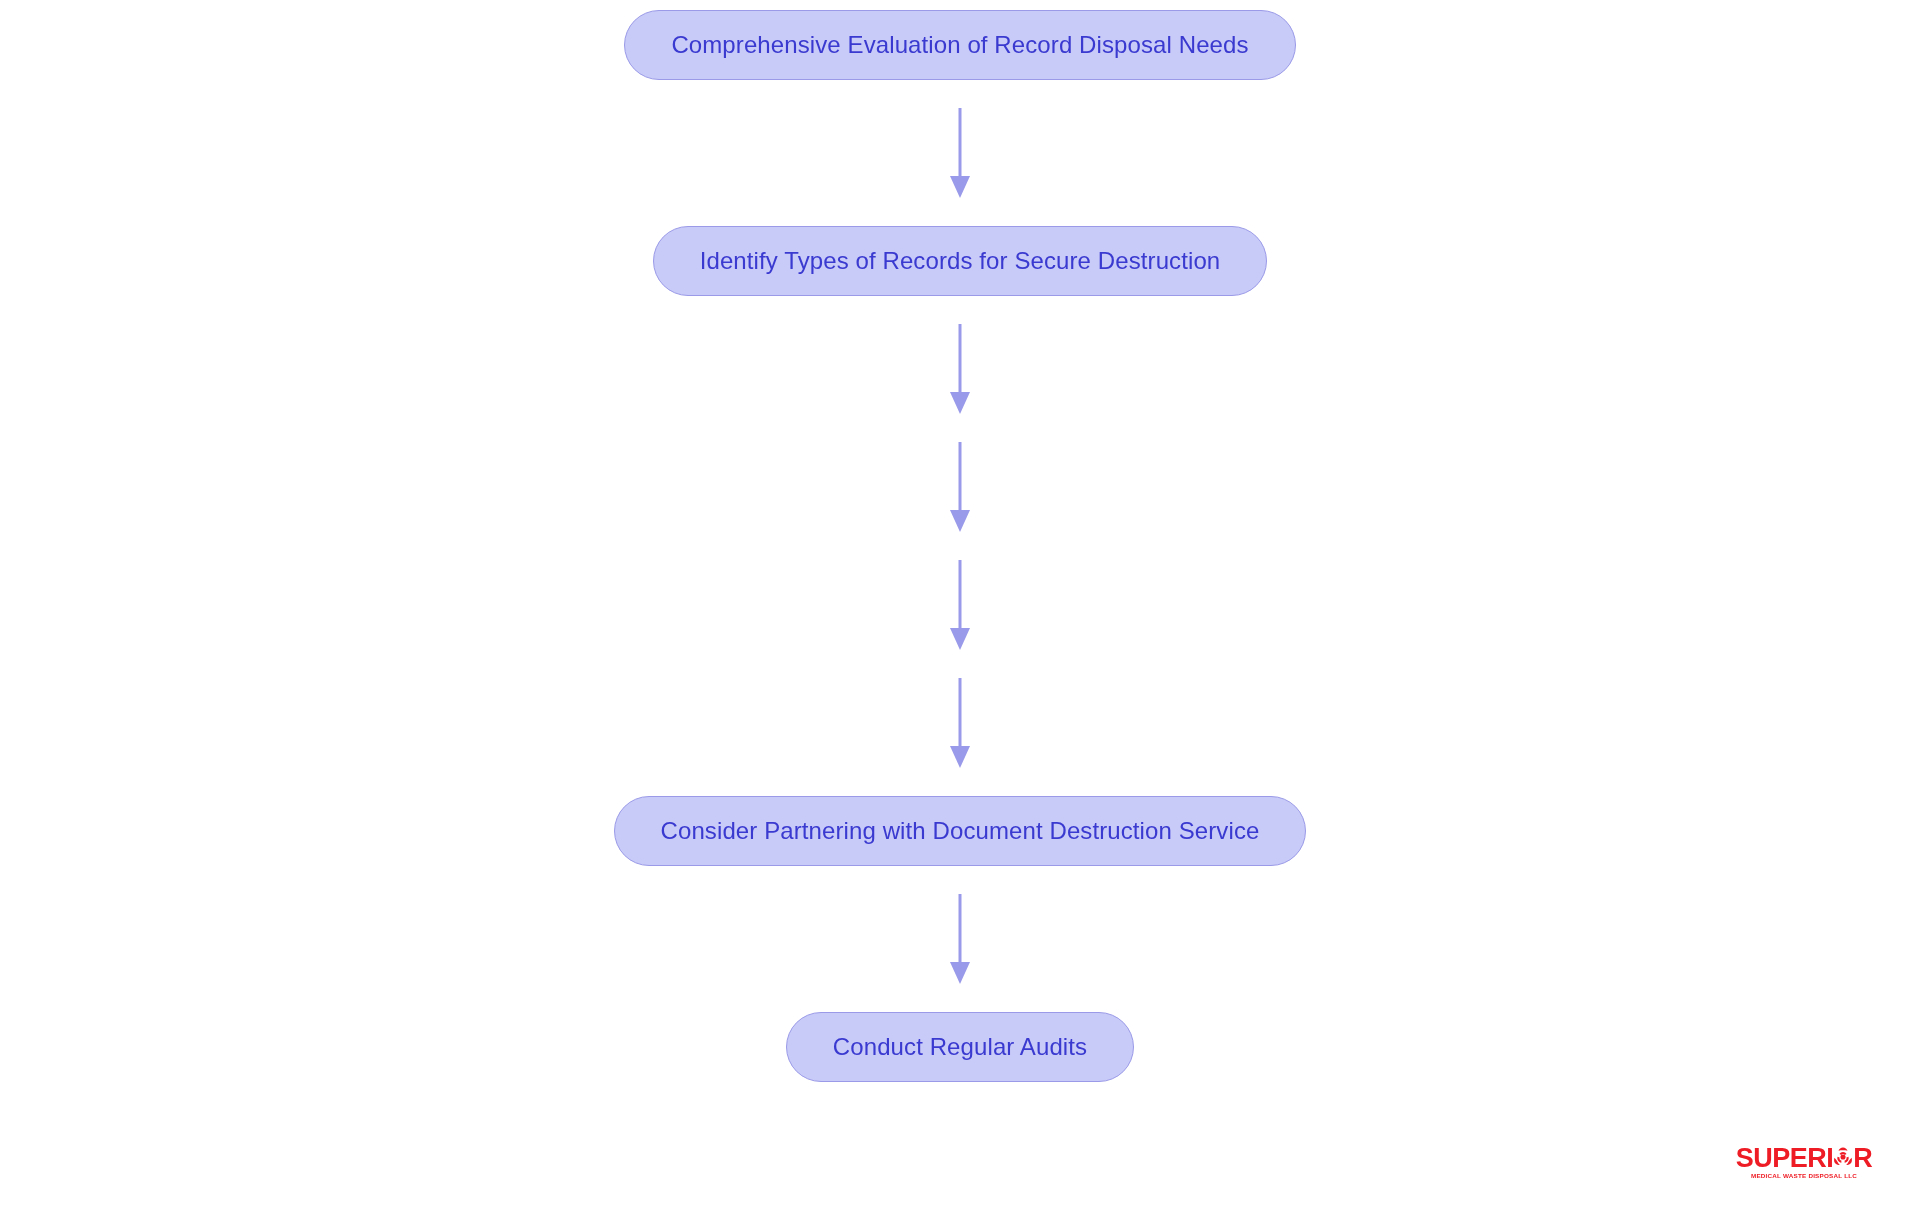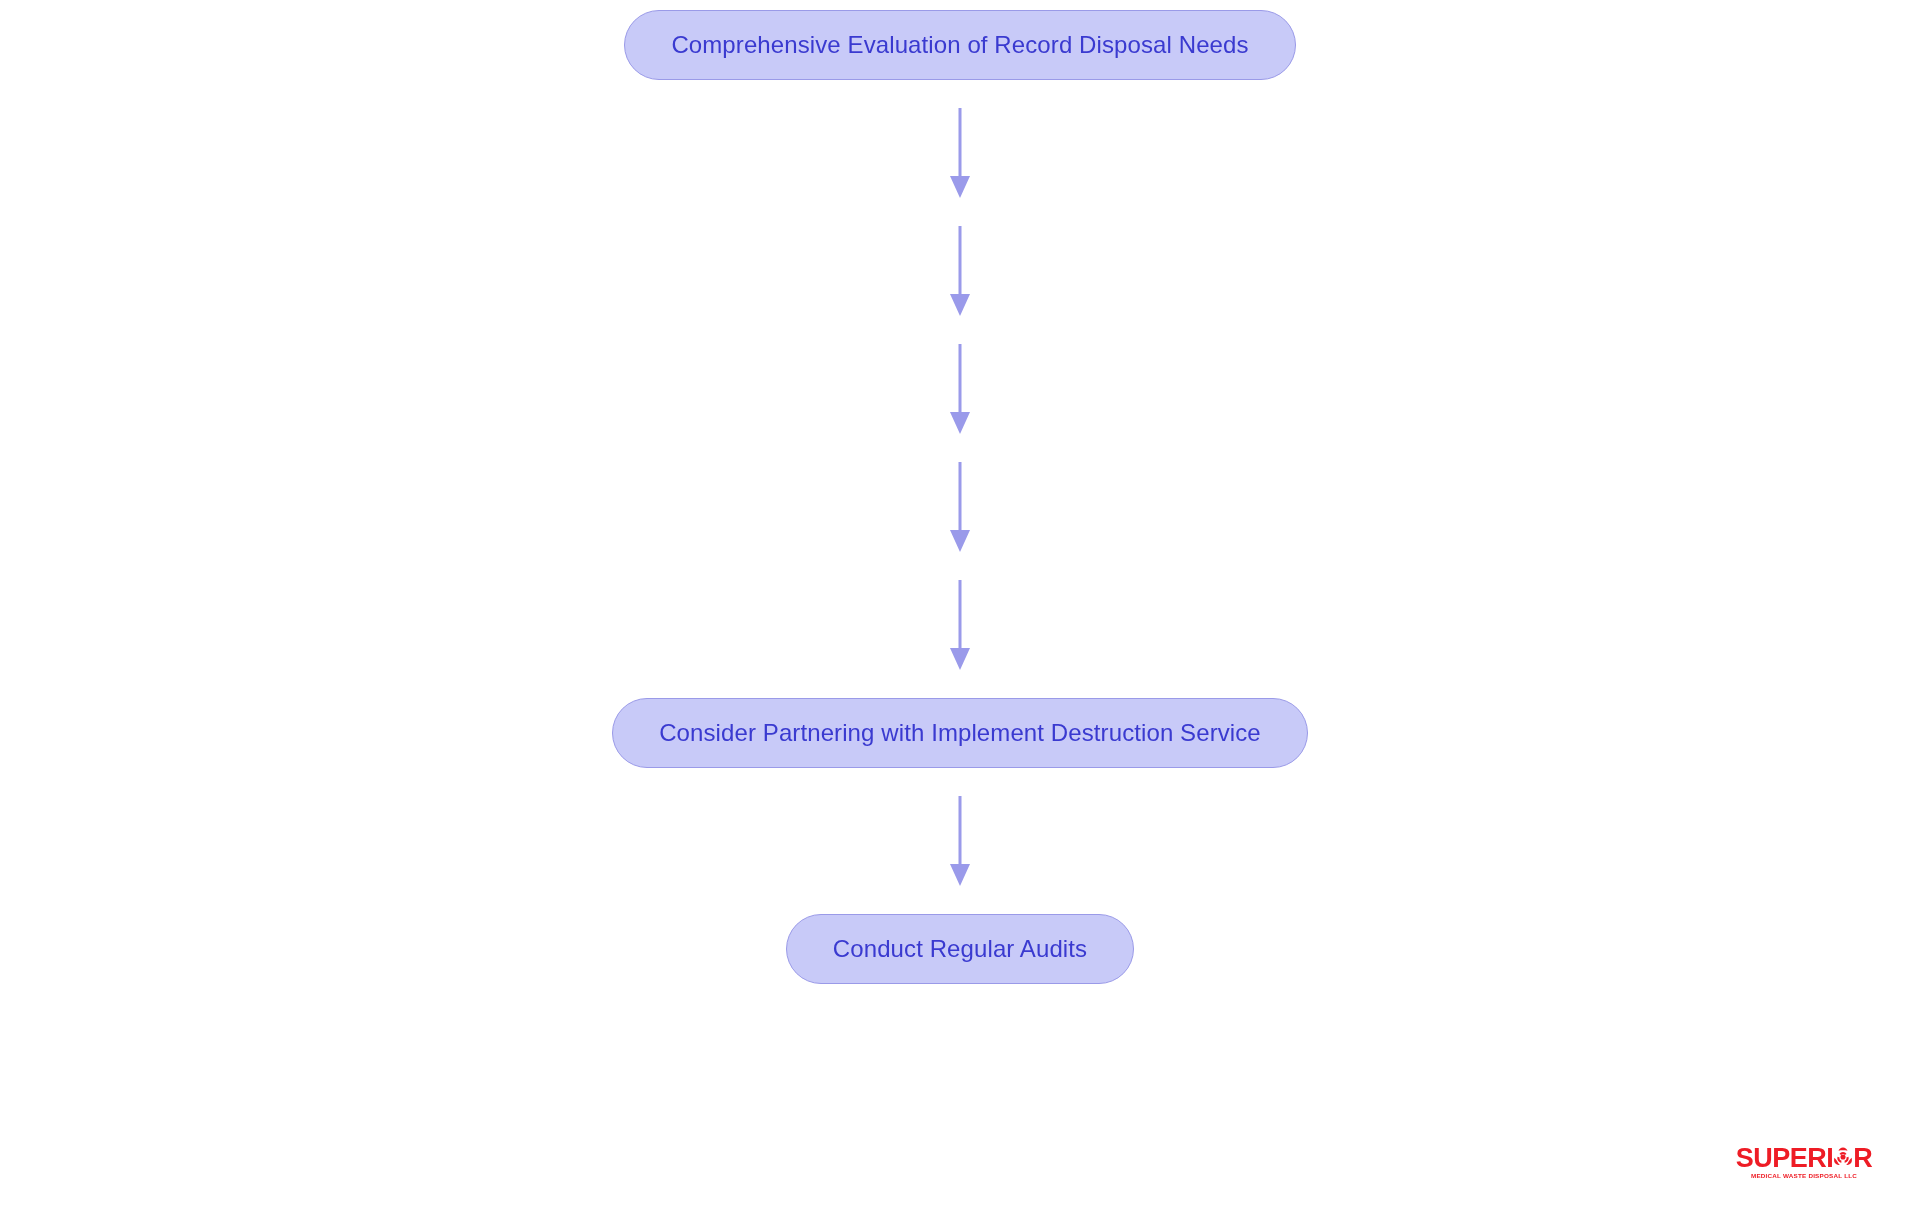--- a/index.html
+++ b/index.html
@@ -127,46 +127,49 @@
 
     <div class="node">
       <span>Comprehensive Evaluation of Record Disposal Needs</span>
     </div>
 
     <div class="connector">
       <div class="shaft"></div>
       <div class="head"></div>
     </div>
 
-
-    <div class="connector">
-      <div class="shaft"></div>
-      <div class="head"></div>
-    </div>
-
-
-    <div class="connector">
-      <div class="shaft"></div>
-      <div class="head"></div>
-    </div>
-
-
-    <div class="connector">
-      <div class="shaft"></div>
-      <div class="head"></div>
-    </div>
-
-
-    <div class="connector">
-      <div class="shaft"></div>
-      <div class="head"></div>
-    </div>
-
-    <div class="node">
-      <span>Consider Partnering with Implement Destruction Service</span>
+    <div class="node">
+      <span>Identify Types of Records for Secure Destruction</span>
+    </div>
+
+    <div class="connector">
+      <div class="shaft"></div>
+      <div class="head"></div>
+    </div>
+
+
+    <div class="connector">
+      <div class="shaft"></div>
+      <div class="head"></div>
+    </div>
+
+
+    <div class="connector">
+      <div class="shaft"></div>
+      <div class="head"></div>
+    </div>
+
+
+    <div class="connector">
+      <div class="shaft"></div>
+      <div class="head"></div>
+    </div>
+
+    <div class="node">
+      <span>Consider Partnering with Document Destruction Service</span>
     </div>
 
     <div class="connector">
       <div class="shaft"></div>
       <div class="head"></div>
     </div>
 
     <div class="node">
       <span>Conduct Regular Audits</span>
     </div>

